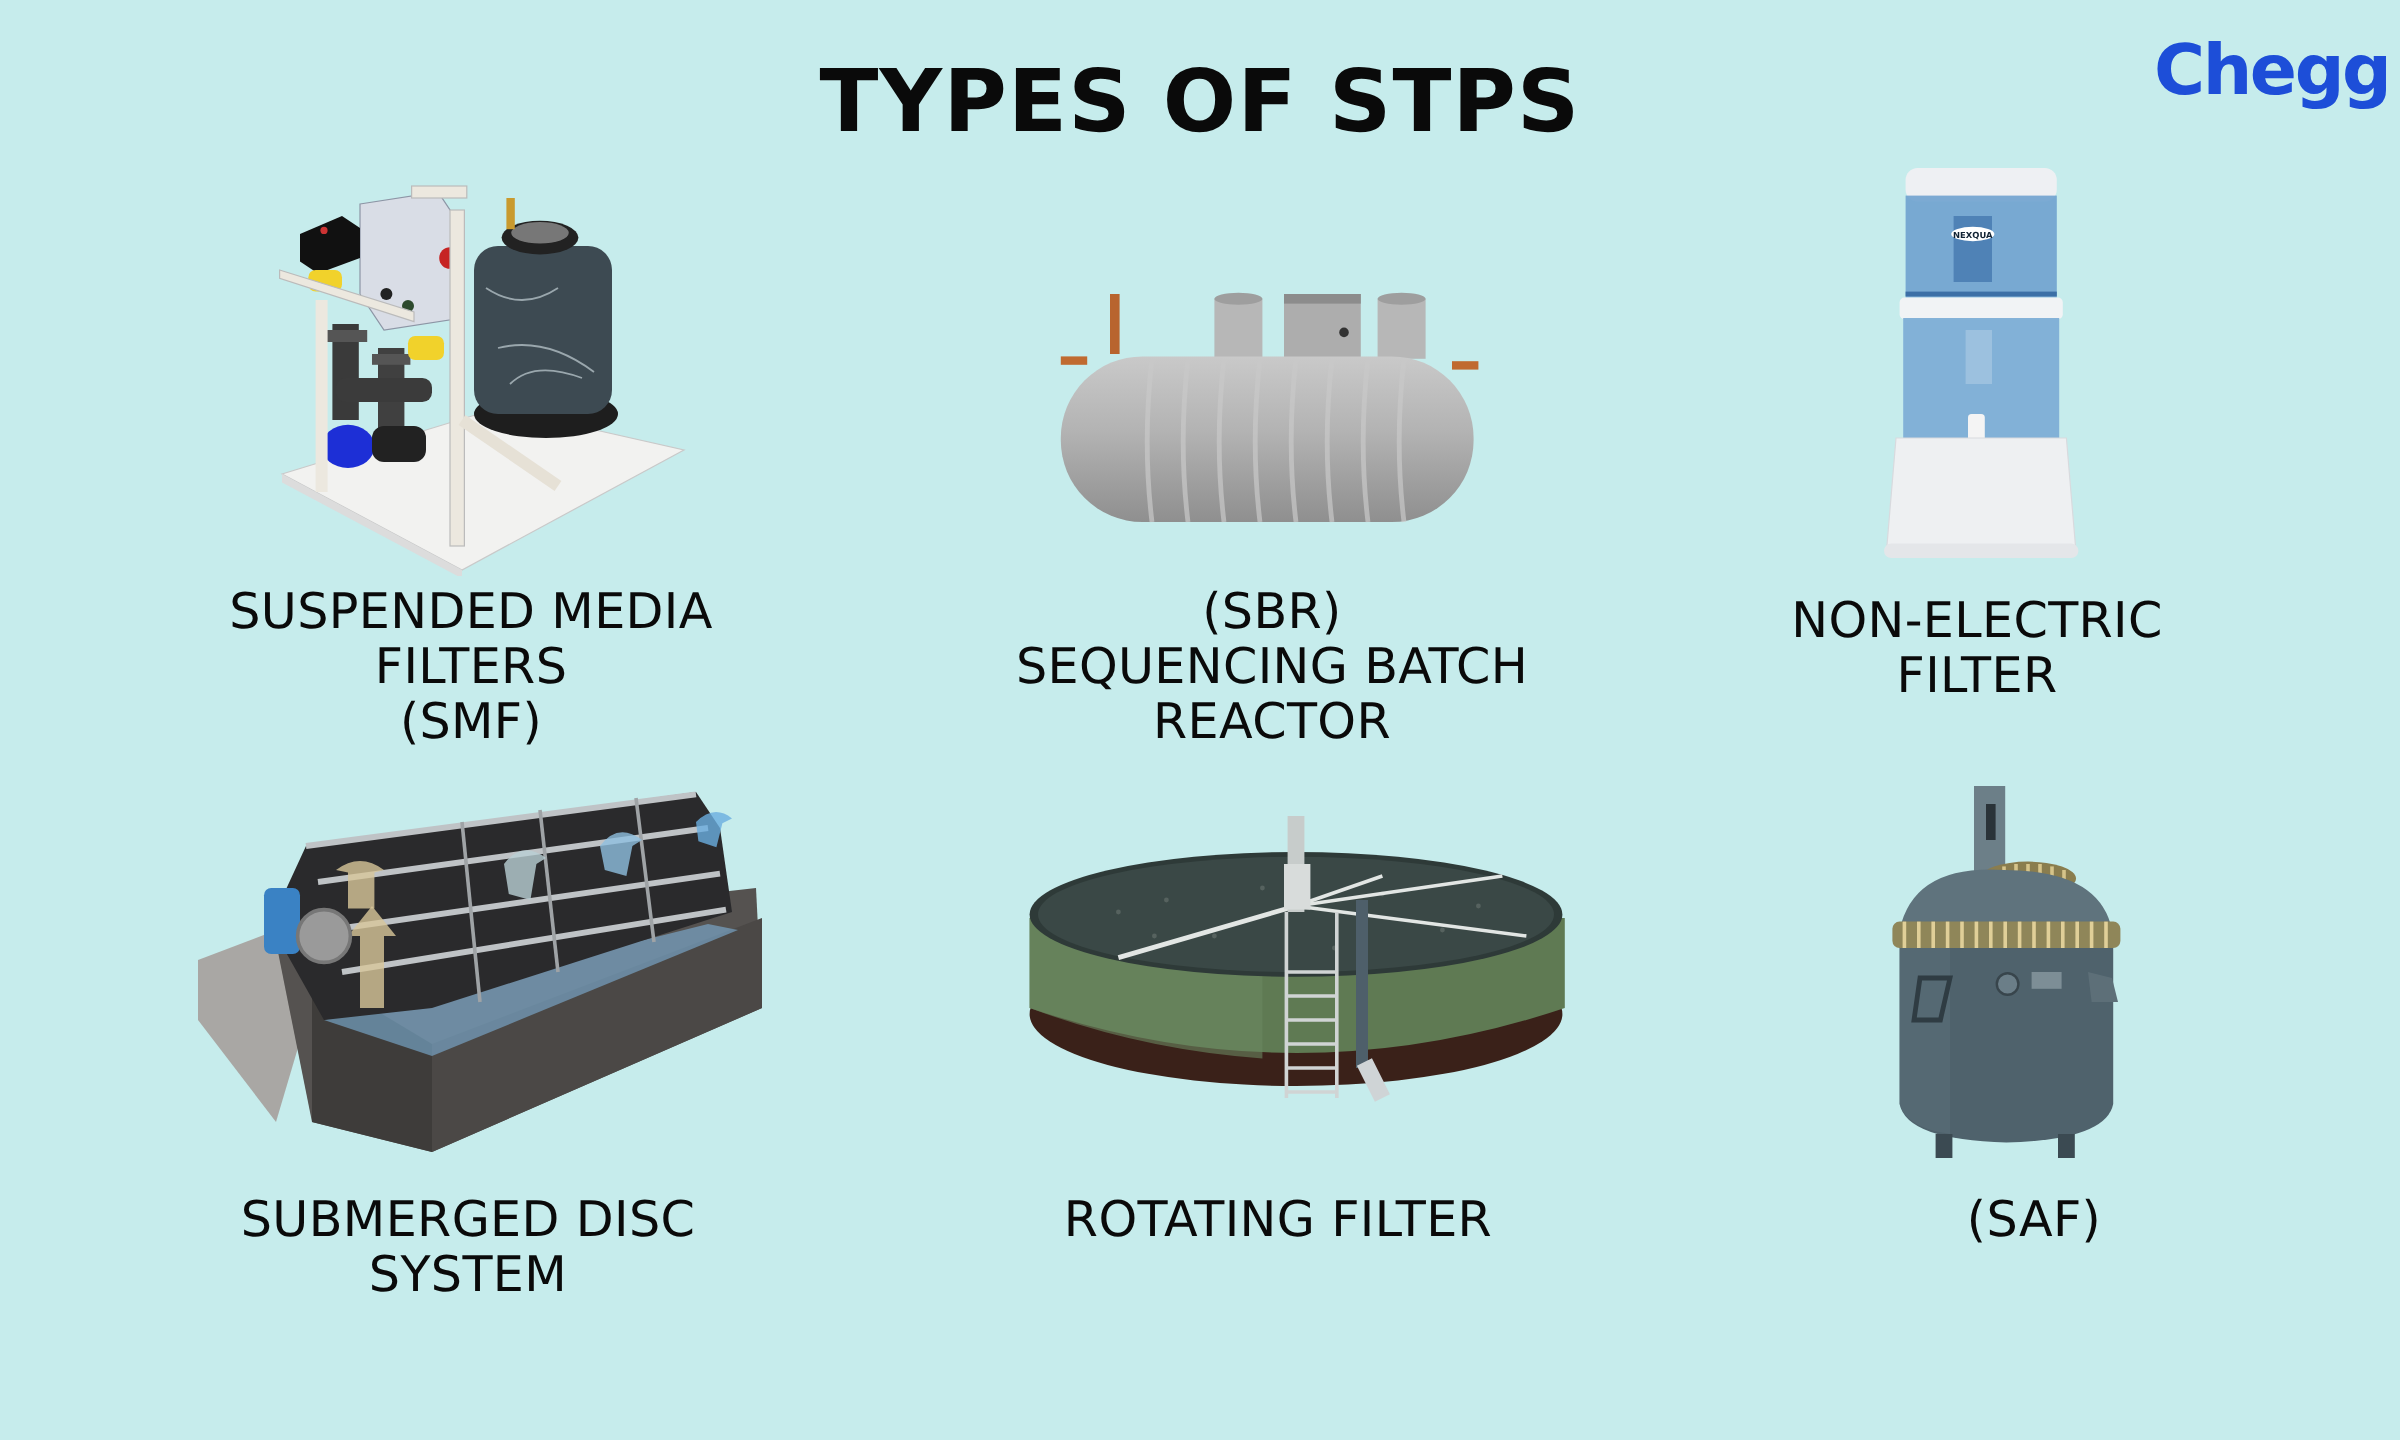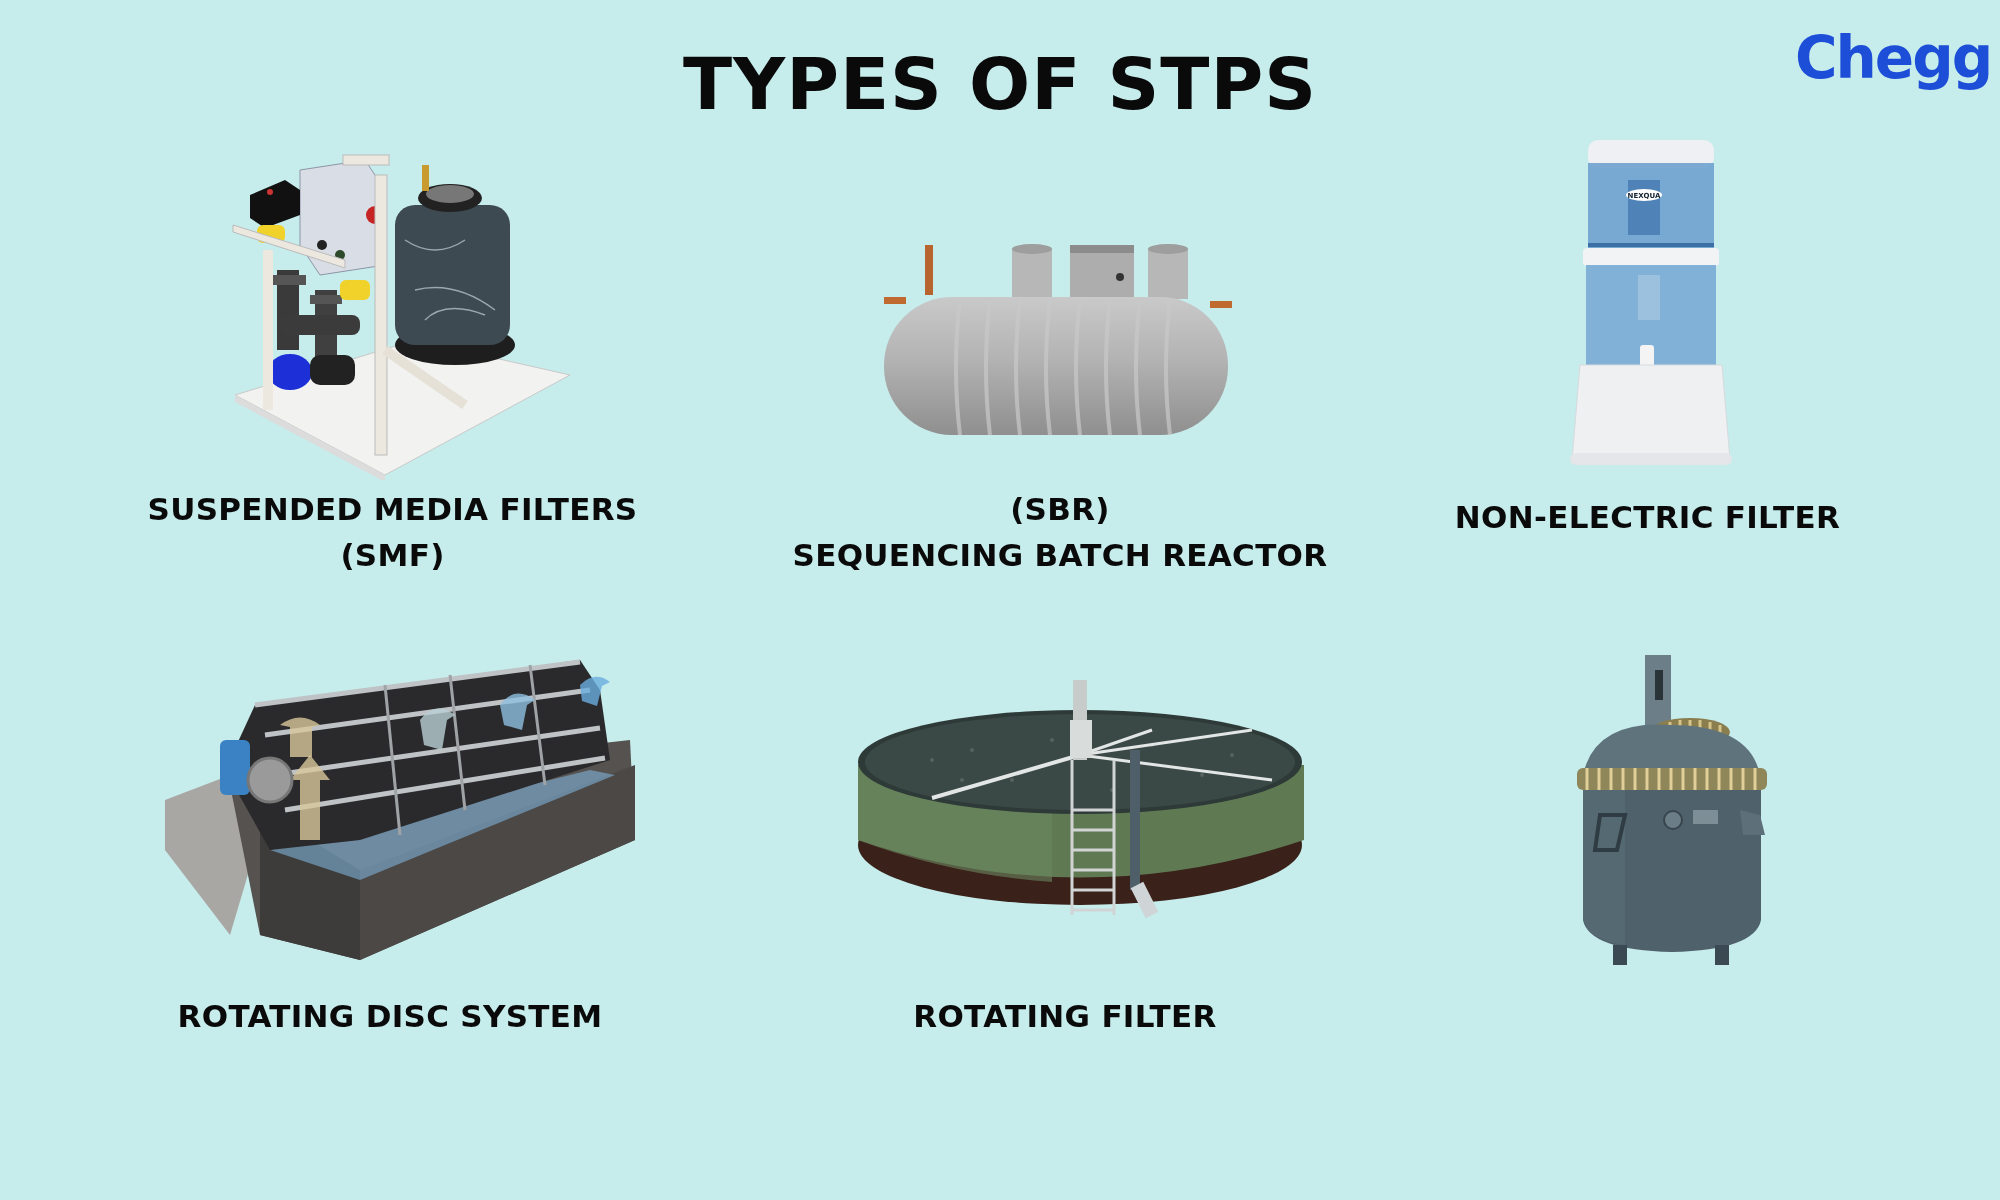--- a/index.html
+++ b/index.html
@@ -16,22 +16,22 @@
     letter-spacing: 1px; font-family: "DejaVu Sans", sans-serif;
   }
   .logo {
     position: absolute; left: 1795px; top: 24px;
     font-family: "DejaVu Sans", sans-serif; font-weight: bold;
     font-size: 58px; letter-spacing: -2px;
   }
   .card { position: absolute; }
   .img { position: absolute; }
   .label {
-    position: absolute; text-align: center; font-weight: bold;
-    font-size: 31px; line-height: 46px; letter-spacing: 0.3px;
+    position: absolute; text-align: center; font-weight: normal;
+    font-size: 41px; line-height: 46px; letter-spacing: 0.3px;
   }
 </style>
 </head>
 <body>
 
 <div class="title">TYPES OF STPS</div>
 <div class="logo" style="color:#1d4ed8">Chegg</div>
 
 <div class="card">
   <svg class="img" style="left:225px;top:150px" width="360" height="330" viewBox="0 0 360 330">
@@ -171,21 +171,21 @@
     <path d="M120 75 q20 -15 40 0 l-8 2 l0 30 l-22 0 l0 -30 z" fill="#d8c79a" opacity="0.8"></path>
     <path d="M130 130 l20 -25 l20 25 l-10 0 l0 60 l-20 0 l0 -60 z" fill="#d8c79a" opacity="0.8"></path>
     <path d="M260 70 q15 -20 35 -5 l-8 5 l-5 30 l-18 -5 z" fill="#b9cfd4" opacity="0.8"></path>
     <path d="M340 55 q15 -20 35 -5 l-8 5 l-5 25 l-18 -5 z" fill="#8fbfe0" opacity="0.8"></path>
     <path d="M420 35 q15 -15 30 -3 l-8 4 l-5 20 l-15 -5 z" fill="#6aaee0" opacity="0.8"></path>
 
     <rect x="60" y="90" width="30" height="55" rx="6" fill="#3a82c4"></rect>
     <circle cx="110" cy="130" r="22" fill="#9a9a9a" stroke="#777" stroke-width="3"></circle>
   </svg>
   <div class="label" style="left:150px;top:993px;width:480px">
-    <div>ROTATING DISC SYSTEM</div>
+    <div>SUBMERGED DISC SYSTEM</div>
   </div>
 </div>
 
 <div class="card">
   <svg class="img" style="left:852px;top:670px" width="470" height="250" viewBox="0 0 470 250">
 
     <ellipse cx="228" cy="175" rx="222" ry="60" fill="#3a2119"></ellipse>
 
     <path d="M6 95 L6 170 Q228 245 452 170 L452 95 Z" fill="#5f7a53"></path>
     <path d="M6 95 L6 170 Q100 205 200 212 L200 120 Q100 115 6 95 Z" fill="#6a8760" opacity="0.6"></path>
@@ -274,14 +274,15 @@
 
     <polygon points="35,165 60,165 52,200 30,200" fill="none" stroke="#2f3c43" stroke-width="4"></polygon>
     <circle cx="108" cy="170" r="9" fill="#6b7e88" stroke="#38454c" stroke-width="2"></circle>
     <rect x="128" y="160" width="25" height="14" fill="#7d8e96"></rect>
     <polygon points="175,160 195,165 200,185 178,185" fill="#5d6f78"></polygon>
 
     <rect x="48" y="295" width="14" height="20" fill="#3b4a52"></rect>
     <rect x="150" y="295" width="14" height="20" fill="#3b4a52"></rect>
   </svg>
   <div class="label" style="left:1425px;top:993px;width:540px">
+    <div>(SAF)</div>
   </div>
 </div>
 
 </body></html>

